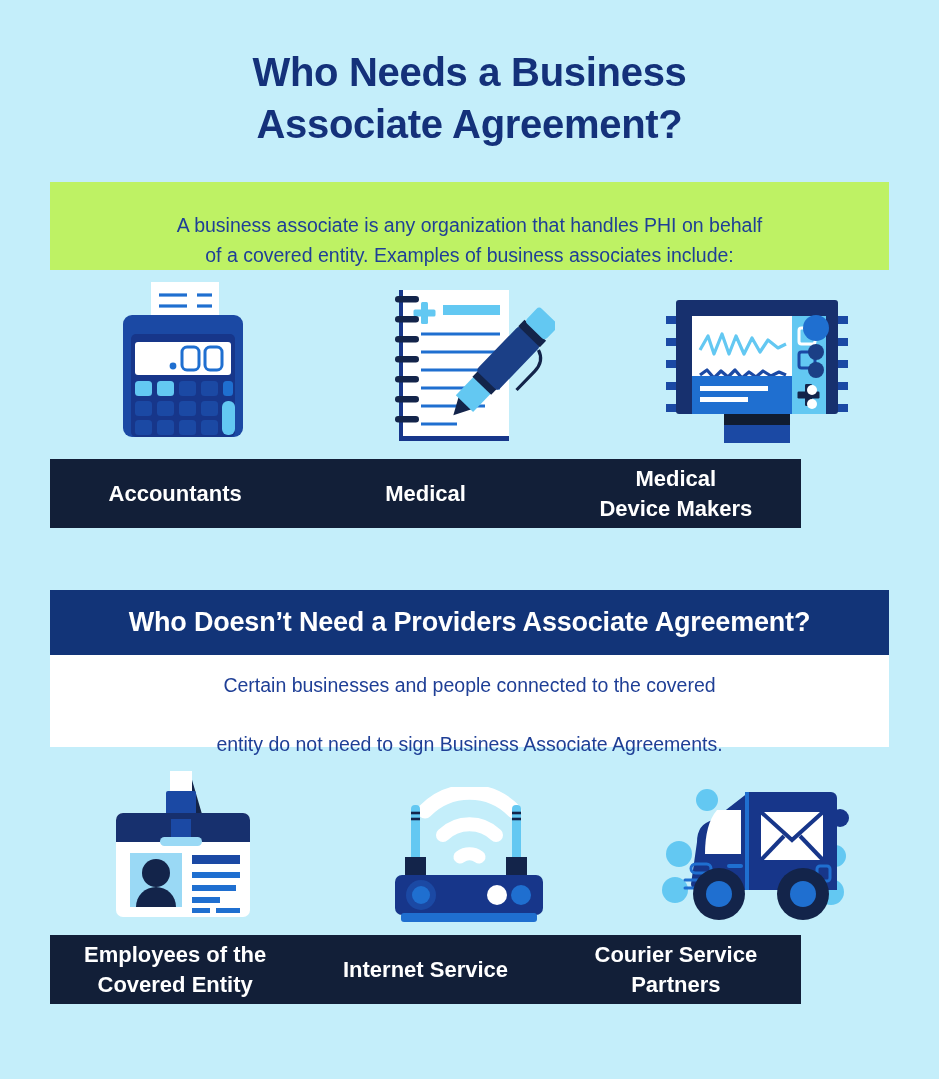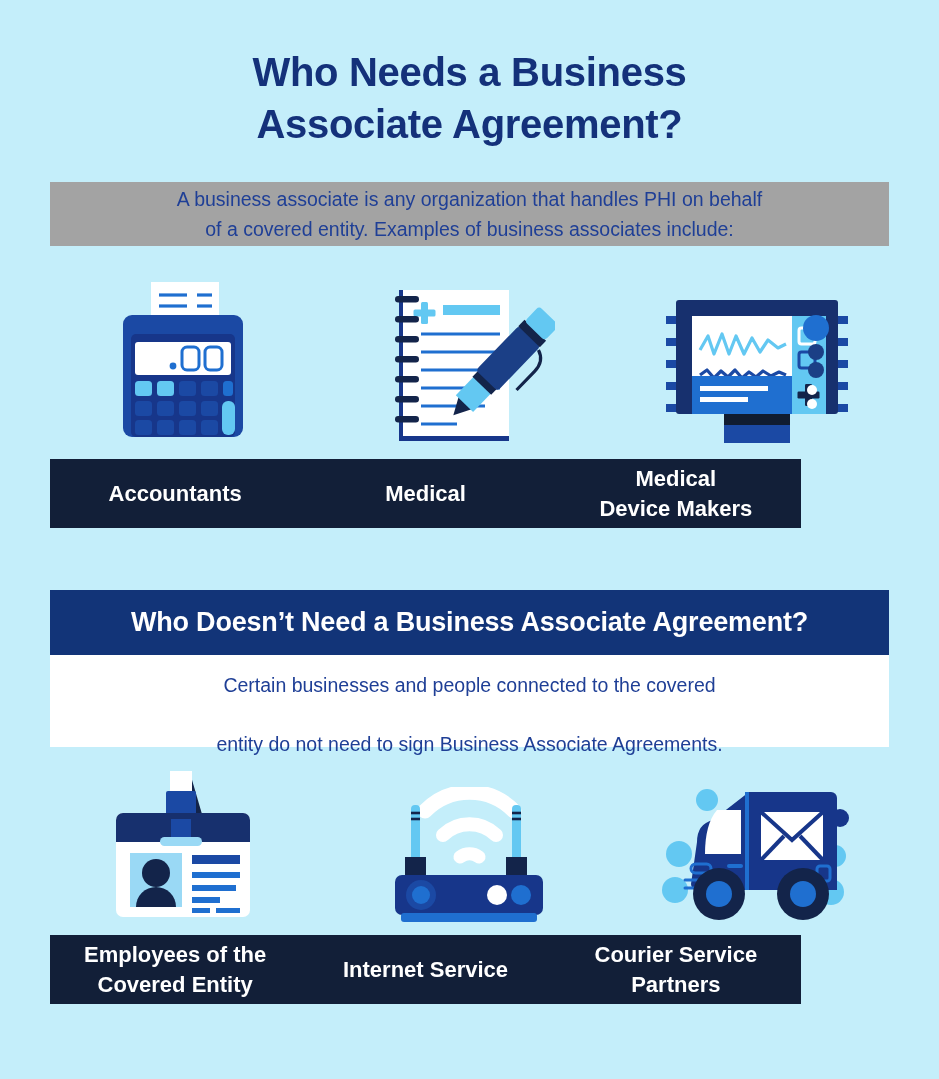--- a/index.html
+++ b/index.html
@@ -36,24 +36,24 @@
     letter-spacing: -0.3px;
   }
   .main-title .ttl-line { display: block; }
 
   
   .intro-panel {
     position: absolute;
     left: 50px;
     top: 182px;
     width: 839px;
-    height: 64px;
-    background: #a3a3a3;
-    display: flex;
-    align-items: center;
+    height: 88px;
+    background: #bef264;
+    display: flex;
+    align-items: flex-end;
     justify-content: center;
   }
   .intro-text {
     text-align: center;
     color: #1f3f96;
     font-size: 19.5px;
     line-height: 30px;
   }
   .intro-text .ln { display: block; }
 
@@ -320,21 +320,21 @@
     </div>
     <div class="label-box">
       <span>
         <span class="lb-line">Medical</span>
         <span class="lb-line">Device Makers</span>
       </span>
     </div>
   </div>
 
   <div class="section-header">
-    <div class="section-header-text">Who Doesn’t Need a Business Associate Agreement?</div>
+    <div class="section-header-text">Who Doesn’t Need a Providers Associate Agreement?</div>
   </div>
   <div class="section-sub">
     <div class="section-sub-text">
       <span class="ln">Certain businesses and people connected to the covered</span>
       <span class="ln">entity do not need to sign Business Associate Agreements.</span>
     </div>
   </div>
 
   <div class="icon-row row-two">
 

